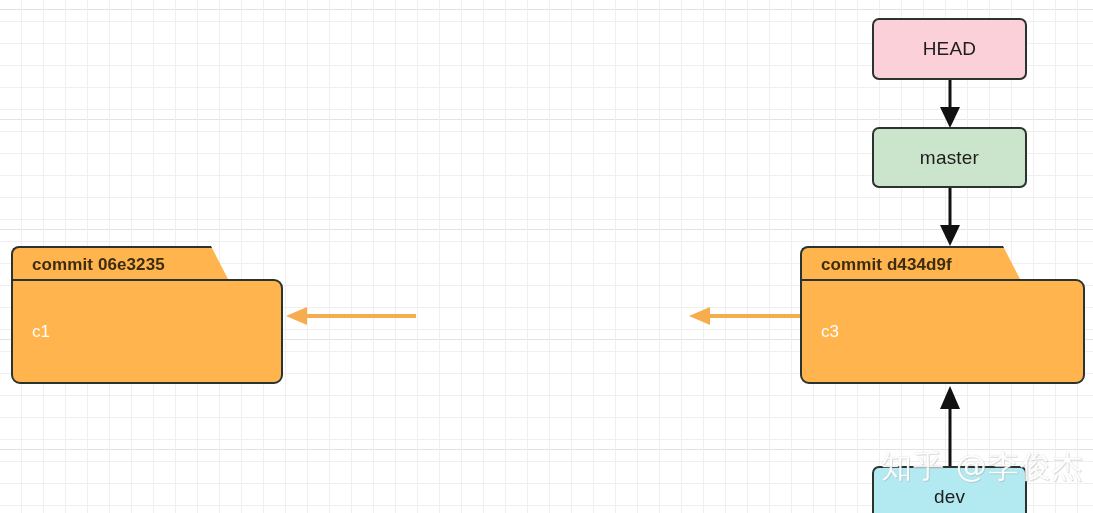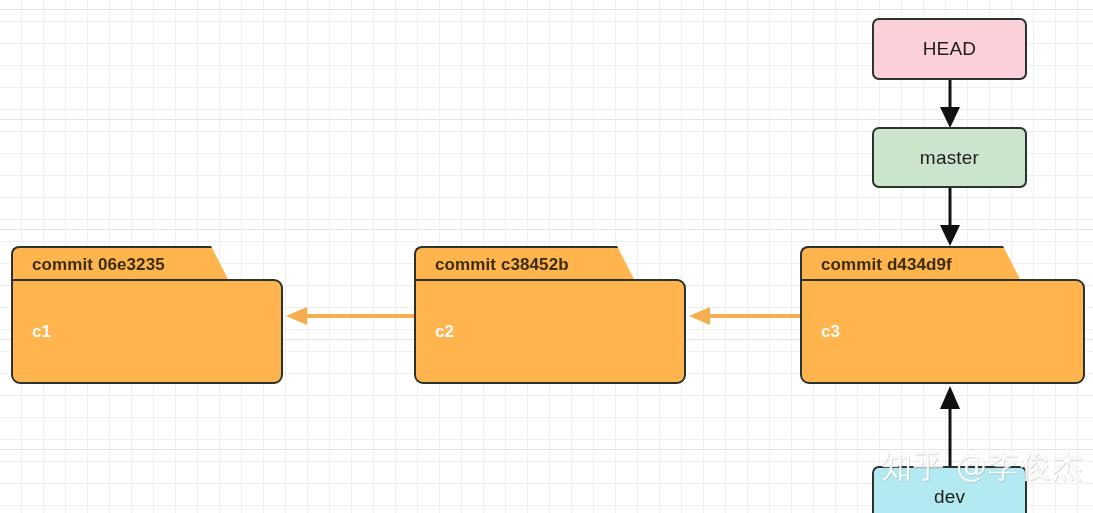--- a/index.html
+++ b/index.html
@@ -78,21 +78,21 @@
   .commit .body {
     position: absolute;
     left: 0;
     top: 33px;
     box-sizing: border-box;
     background: #ffb44e;
     border: 2.5px solid #2b332f;
     border-radius: 0 9px 9px 9px;
     color: #ffffff;
     font-size: 17px;
-    font-weight: bold;
+    font-weight: normal;
     display: flex;
     align-items: center;
     padding-left: 19px;
   }
 
   
   .conn {
     position: absolute;
     z-index: 2;
   }
@@ -152,24 +152,20 @@
       <line x1="14" y1="86" x2="14" y2="22" stroke="#111111" stroke-width="3"></line>
       <polygon points="14,2 4,25 24,25" fill="#111111"></polygon>
     </svg>
   </div>
 
   <div class="commit" style="left:11px; top:246px; width:272px; height:140px;">
     <div class="tab" style="width:218px;">commit 06e3235</div>
     <div class="body" style="width:272px; height:105px;">c1</div>
   </div>
 
-  <div class="commit" style="left:414px; top:246px; width:272px; height:140px;">
-    <div class="tab" style="width:221px;">commit c38452b</div>
-    <div class="body" style="width:272px; height:105px;">c2</div>
-  </div>
 
   <div class="commit" style="left:800px; top:246px; width:265px; height:140px;">
     <div class="tab" style="width:221px;">commit d434d9f</div>
     <div class="body" style="width:285px; height:105px;">c3</div>
   </div>
 
   <div class="node node-master" style="left:872px; top:127px; width:155px; height:61px;">master</div>
 
   <div class="node node-head" style="left:872px; top:18px; width:155px; height:62px;">HEAD</div>
 

